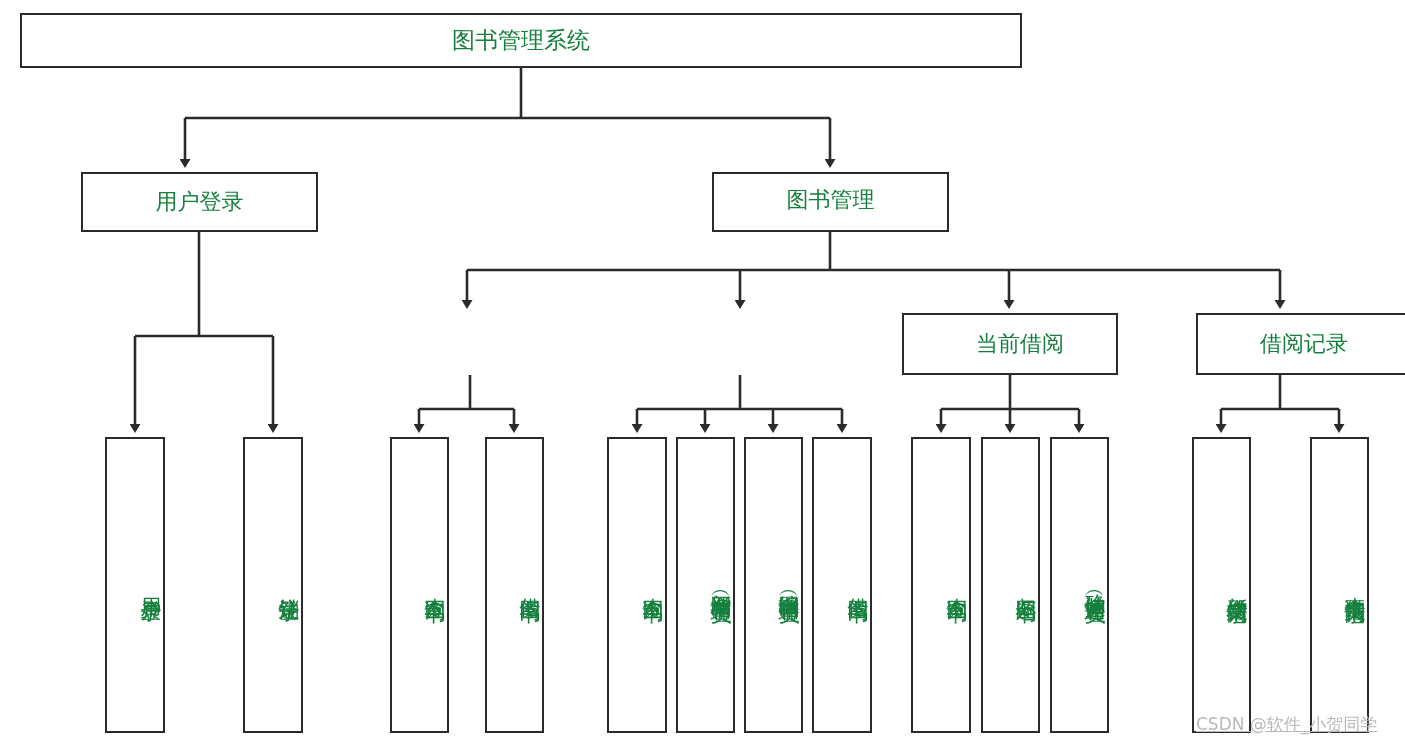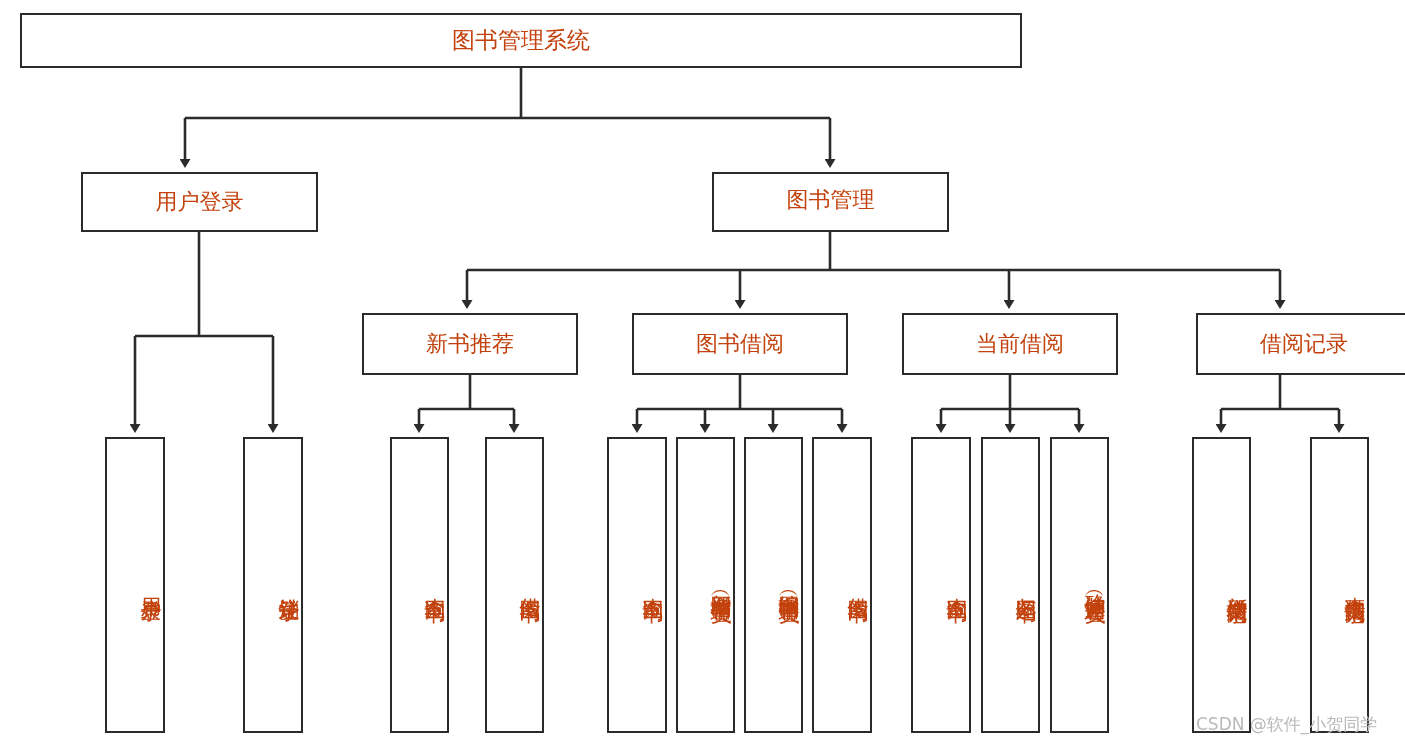--- a/index.html
+++ b/index.html
@@ -27,21 +27,21 @@
     pointer-events: none;
   }
   .node {
     position: absolute;
     box-sizing: border-box;
     border: 2.5px solid #2b2b2b;
     background: #ffffff;
     display: flex;
     align-items: center;
     justify-content: center;
-    color: #c2410c;
+    color: #15803d;
     line-height: 1.18;
     text-align: right;
   }
   .node.h {
     font-size: 22px;
   }
   .node.root {
     font-size: 23px;
   }
   .node.v {
@@ -55,20 +55,21 @@
   }
   .node.v span {
     display: block;
   }
   .watermark {
     position: absolute;
     color: #b9b9b9;
     font-size: 17px;
     white-space: nowrap;
     user-select: none;
+    text-decoration: underline;
   }
 </style>
 </head>
 <body>
 
 <div id="canvas">
 
   <svg id="wires" viewBox="0 0 1405 747" xmlns="http://www.w3.org/2000/svg">
     <defs>
       <marker id="arrow" markerWidth="9" markerHeight="11" refX="1" refY="5.5" orient="auto" markerUnits="userSpaceOnUse">
@@ -124,27 +125,21 @@
   </div>
 
   <div class="node h" style="left:81px; top:172px; width:237px; height:60px;">
     <span>用户登录</span>
   </div>
 
   <div class="node h" style="left:712px; top:172px; width:237px; height:60px;font-family:Liberation Mono, monospace;">
     <span>图书管理</span>
   </div>
 
-  <div class="node h" style="left:362px; top:313px; width:216px; height:62px;">
-    <span>新书推荐</span>
-  </div>
-
-  <div class="node h" style="left:632px; top:313px; width:216px; height:62px;">
-    <span>图书借阅</span>
-  </div>
+
 
   <div class="node h" style="left:902px; top:313px; width:216px; height:62px;padding-left:20px;">
     <span>当前借阅</span>
   </div>
 
   <div class="node h" style="left:1172px; top:313px; width:216px; height:62px;margin-left:24px;">
     <span>借阅记录</span>
   </div>
 
   <div class="node v" style="left:105px; top:437px; width:60px; height:296px;">

